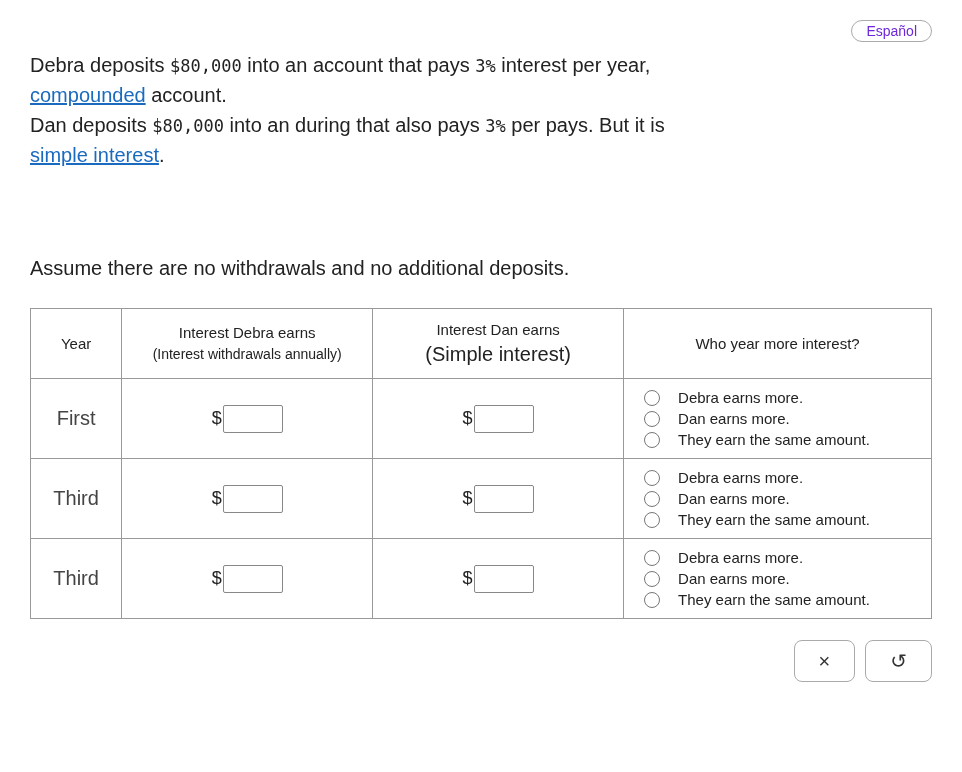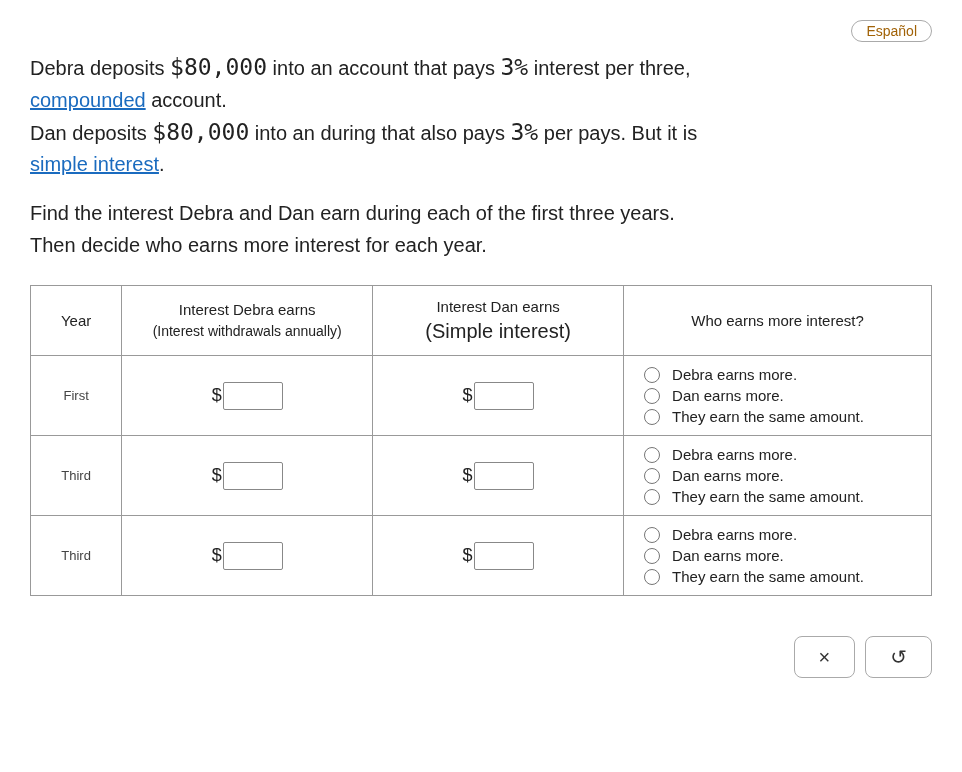--- a/index.html
+++ b/index.html
@@ -17,63 +17,63 @@
       justify-content: flex-end;
       margin-bottom: 8px;
     }
     .espanol-btn {
       border: 1px solid #aaa;
       border-radius: 12px;
       padding: 2px 14px;
       font-size: 14px;
       background: #fff;
       cursor: pointer;
-      color: #a16207;
+      color: #6d28d9;
     }
     .problem-text {
       font-size: 20px;
       line-height: 1.5;
       margin-bottom: 18px;
     }
     .problem-text a {
       color: #1a6bbf;
       text-decoration: underline;
       margin-top: 28px;
     }
     .monospace-num {
       font-family: monospace;
-      font-size: 23px;
+      font-size: 17px;
     }
     .instructions {
       font-size: 20px;
       line-height: 1.6;
       margin-bottom: 24px;
     }
     
     .interest-table {
       border-collapse: collapse;
       width: 100%;
       border: 1.5px solid #999;
-      margin-bottom: 40px;
+      margin-bottom: 21px;
     }
     .interest-table th, .interest-table td {
       border: 1.5px solid #999;
       padding: 10px 12px;
       vertical-align: middle;
       text-align: center;
     }
     .interest-table thead th {
       font-weight: normal;
       font-size: 15px;
       background: #fff;
       color: #222;
       line-height: 1.4;
     }
     .interest-table tbody td.year-cell {
-      font-size: 13px;
+      font-size: 20px;
       color: #444;
       width: 80px;
     }
     .interest-table tbody td.input-cell {
       width: 220px;
     }
     .dollar-input {
       display: inline-flex;
       align-items: center;
       font-size: 18px;
@@ -95,21 +95,21 @@
       display: flex;
       flex-direction: column;
       align-items: flex-start;
       gap: 4px;
       font-size: 15px;
       padding-left: 8px;
     }
     .radio-group label {
       display: flex;
       align-items: center;
-      gap: 12px;
+      gap: 18px;
       cursor: pointer;
       white-space: nowrap;
     }
     .radio-group input[type="radio"] {
       accent-color: #555;
       width: 16px;
       height: 16px;
     }
     .who-cell {
       text-align: left;
@@ -134,38 +134,39 @@
     }
   </style>
 </head>
 <body>
 
 <div class="top-bar">
   <button class="espanol-btn">Español</button>
 </div>
 
 <div class="problem-text">
-  <span>Debra deposits </span><span class="monospace-num">$80,000</span><span> into an account that pays </span><span class="monospace-num">3%</span><span> interest per three,</span><br>
+  <span>Debra deposits </span><span class="monospace-num">$80,000</span><span> into an account that pays </span><span class="monospace-num">3%</span><span> interest per year,</span><br>
   <a href="#">compounded</a><span> account.</span><br>
   <span>Dan deposits </span><span class="monospace-num">$80,000</span><span> into an during that also pays </span><span class="monospace-num">3%</span><span> per pays. But it is</span><br>
   <a href="#">simple interest</a><span>.</span>
 </div>
 
 <div class="instructions">
-  <span>Find the interest Debra and Dan earn during each of the first three years.</span><br>
-  <span>Then decide who earns more interest for each year.</span><br>
+  <br>
+  <br>
+  <span>Assume there are no withdrawals and no additional deposits.</span>
 </div>
 
 <table class="interest-table">
   <thead>
     <tr>
       <th>Year</th>
       <th>Interest Debra earns<br><span style="font-size:14px">(Interest withdrawals annually)</span></th>
       <th>Interest Dan earns<br><span style="font-size:20px">(Simple interest)</span></th>
-      <th>Who earns more interest?</th>
+      <th>Who year more interest?</th>
     </tr>
   </thead>
   <tbody>
 
     <tr>
       <td class="year-cell">First</td>
       <td class="input-cell">
         <div class="dollar-input">
           <span class="dollar-sign">$</span>
           <input type="text" value="" style="">

